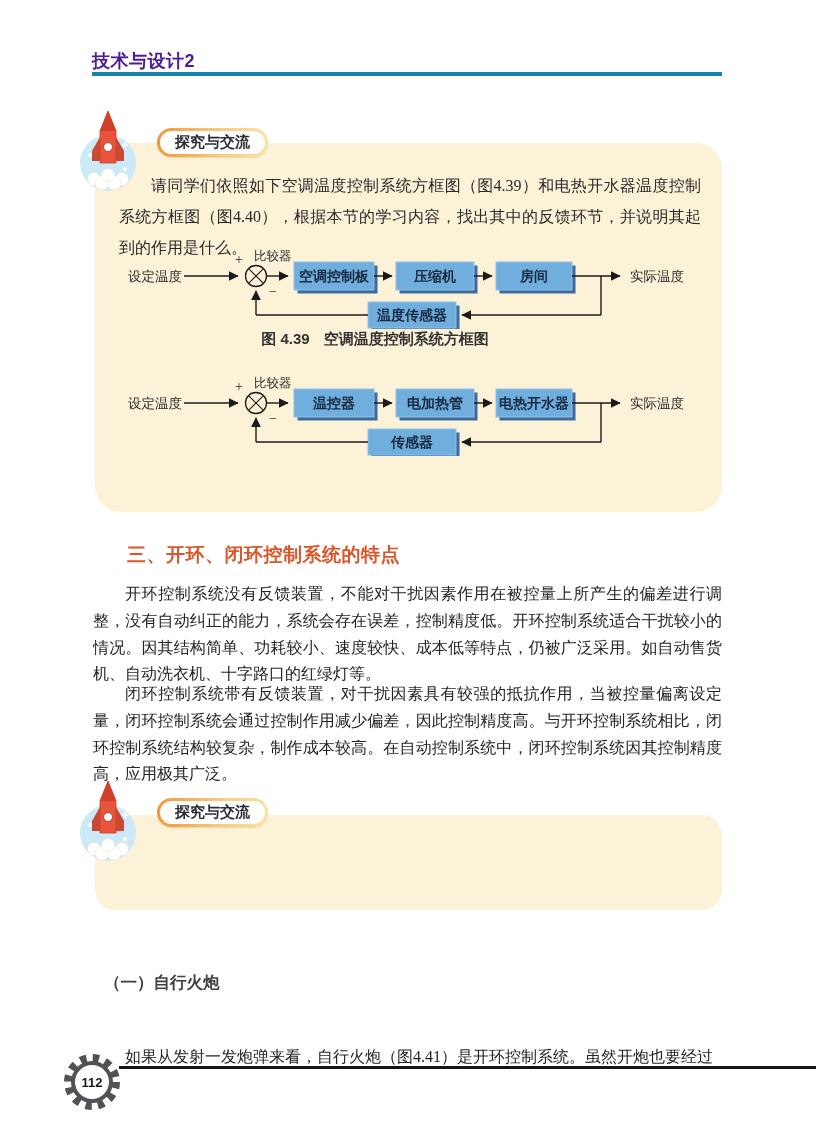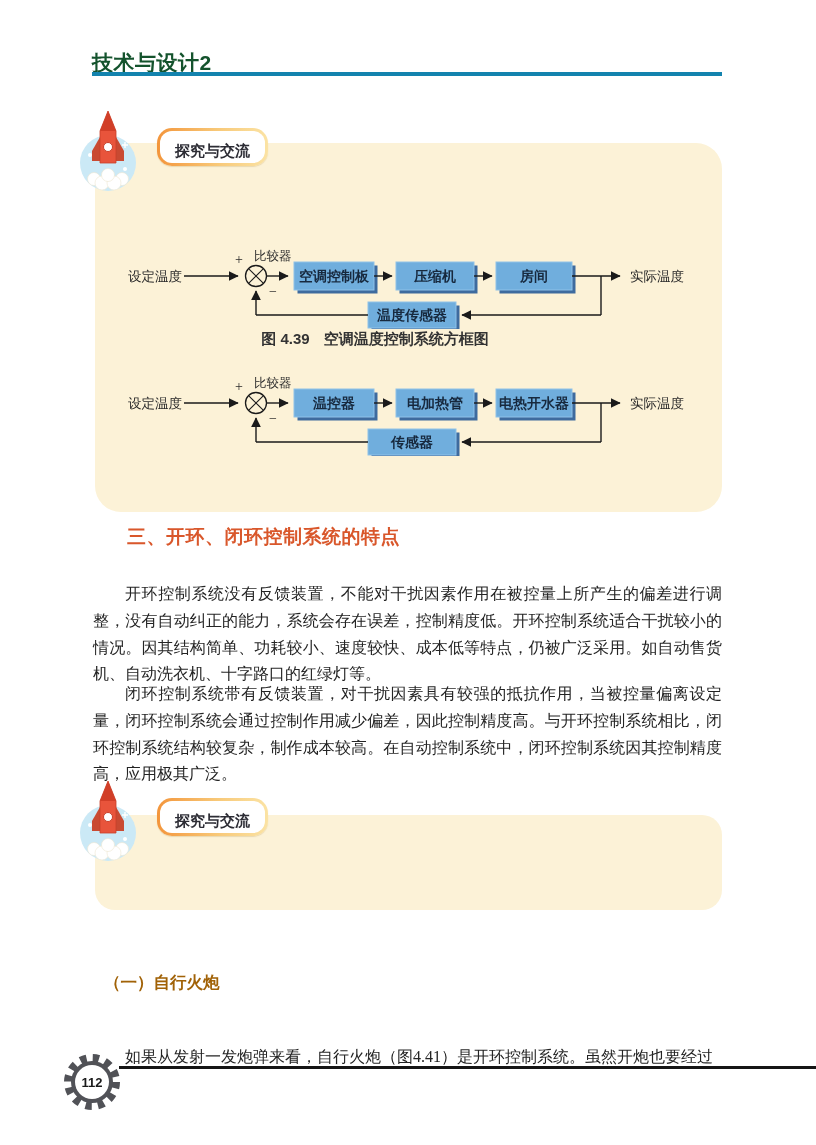--- a/index.html
+++ b/index.html
@@ -5,37 +5,37 @@
   html,body{margin:0;padding:0;background:#e9e9e9;}
   .page{
     position:relative; width:816px; height:1145px; margin:0 auto;
     background:#ffffff; overflow:hidden;
     font-family:"Liberation Serif", serif; color:#242424;
   }
   
   .hdr-title{
     position:absolute; left:92px; top:49px;
     font-family:"Liberation Sans", sans-serif; font-weight:bold;
-    font-size:21px; color:#14532d; letter-spacing:.5px;text-align:center;
+    font-size:18px; color:#4c1d95; letter-spacing:.5px;text-align:center;
   }
   .hdr-rule{ position:absolute; left:92px; top:72px; width:630px; height:4px; background:#1383AE; }
 
   
   .panel{ position:absolute; left:95px; width:627px; background:#FCF2D7; }
   .panel1{ top:143px; height:369px; border-radius:26px; }
   .panel2{ top:815px; height:95px; border-radius:20px; }
 
   
   .badge{
     position:absolute; left:157px; border-radius:15px 15px 15px 15px;
     padding:3px; background:linear-gradient(90deg,#F3953B 0%, #F8C979 55%, #FBE3A4 100%);
     box-shadow:0 1px 1px rgba(180,140,60,.25);
   }
   .badge-inner{
-    background:#ffffff; border-radius:12px; padding:10px 15px 2px 15px;
+    background:#ffffff; border-radius:12px; padding:1px 15px 2px 15px;
     font-family:"Liberation Sans", sans-serif; font-weight:bold;
     font-size:15px; color:#2C2C34; white-space:nowrap; line-height:20px;
   }
   .badge1{ top:128px; } .badge2{ top:798px; }
 
   .rocket{ position:absolute; width:70px; height:84px; }
   .rocket1{ left:73px; top:108px; } .rocket2{ left:73px; top:778px; }
 
   .panel-text{
     position:absolute; left:119px; width:582px;
@@ -59,25 +59,25 @@
   }
   .cap1{ top:330px; } .cap2{ top:462px; }
   .cap-title{ margin-left:14px; }
 
   
   .sec-h{
     position:absolute; left:127px;
     font-family:"Liberation Sans", sans-serif; font-weight:bold;
     font-size:19px; color:#D9572B; letter-spacing:.5px;
   }
-  .sec3{ top:524px; } .sec4{ top:936px; }
+  .sec3{ top:542px; } .sec4{ top:936px; }
   .sub-h{
     position:absolute; left:104px; top:972px;
     font-family:"Liberation Sans", sans-serif; font-weight:bold;
-    font-size:16.5px; color:#a16207;text-align:center;
+    font-size:16.5px; color:#404040;text-align:center;
   }
   .body-p{
     position:absolute; left:93px; width:629px;
     font-size:16px; line-height:26.8px; text-align:justify; text-indent:2em;
   }
   .bp1{ top:581px; } .bp2{ top:681px; } .bp3{ top:1044px; }
 
   
   .foot-rule{ position:absolute; left:119px; top:1066px; width:697px; height:2.5px; background:#151515; }
   .gear{ position:absolute; left:60px; top:1050px; width:64px; height:64px; }
@@ -110,20 +110,21 @@
       <circle cx="-6" cy="28" r="7"></circle>
         <circle cx="6" cy="28" r="7"></circle>
       <circle cx="0" cy="20" r="6.5"></circle>
     </g>
   </svg>
 
   <div class="badge badge1">
     <div class="badge-inner">探究与交流</div>
   </div>
 
+  <div class="panel-text ptext1">请同学们依照如下空调温度控制系统方框图（图4.39）和电热开水器温度控制系统方框图（图4.40），根据本节的学习内容，找出其中的反馈环节，并说明其起到的作用是什么。</div>
 
   <svg class="diag diag1" viewBox="0 0 565 80">
     <defs>
       <marker id="ah1" markerWidth="8" markerHeight="8" refX="6.5" refY="3.5" orient="auto">
         <path d="M0,0 L7,3.5 L0,7 Z" fill="#1a1a1a"></path>
       </marker>
     </defs>
     <text class="io-label" x="27" y="31.5" text-anchor="middle">设定温度</text>
     <line x1="56" y1="27" x2="110" y2="27" stroke="#1a1a1a" stroke-width="1.4" marker-end="url(#ah1)"></line>
     <circle cx="128" cy="27" r="10.5" fill="#FCF2D7" stroke="#1a1a1a" stroke-width="1.3"></circle>

